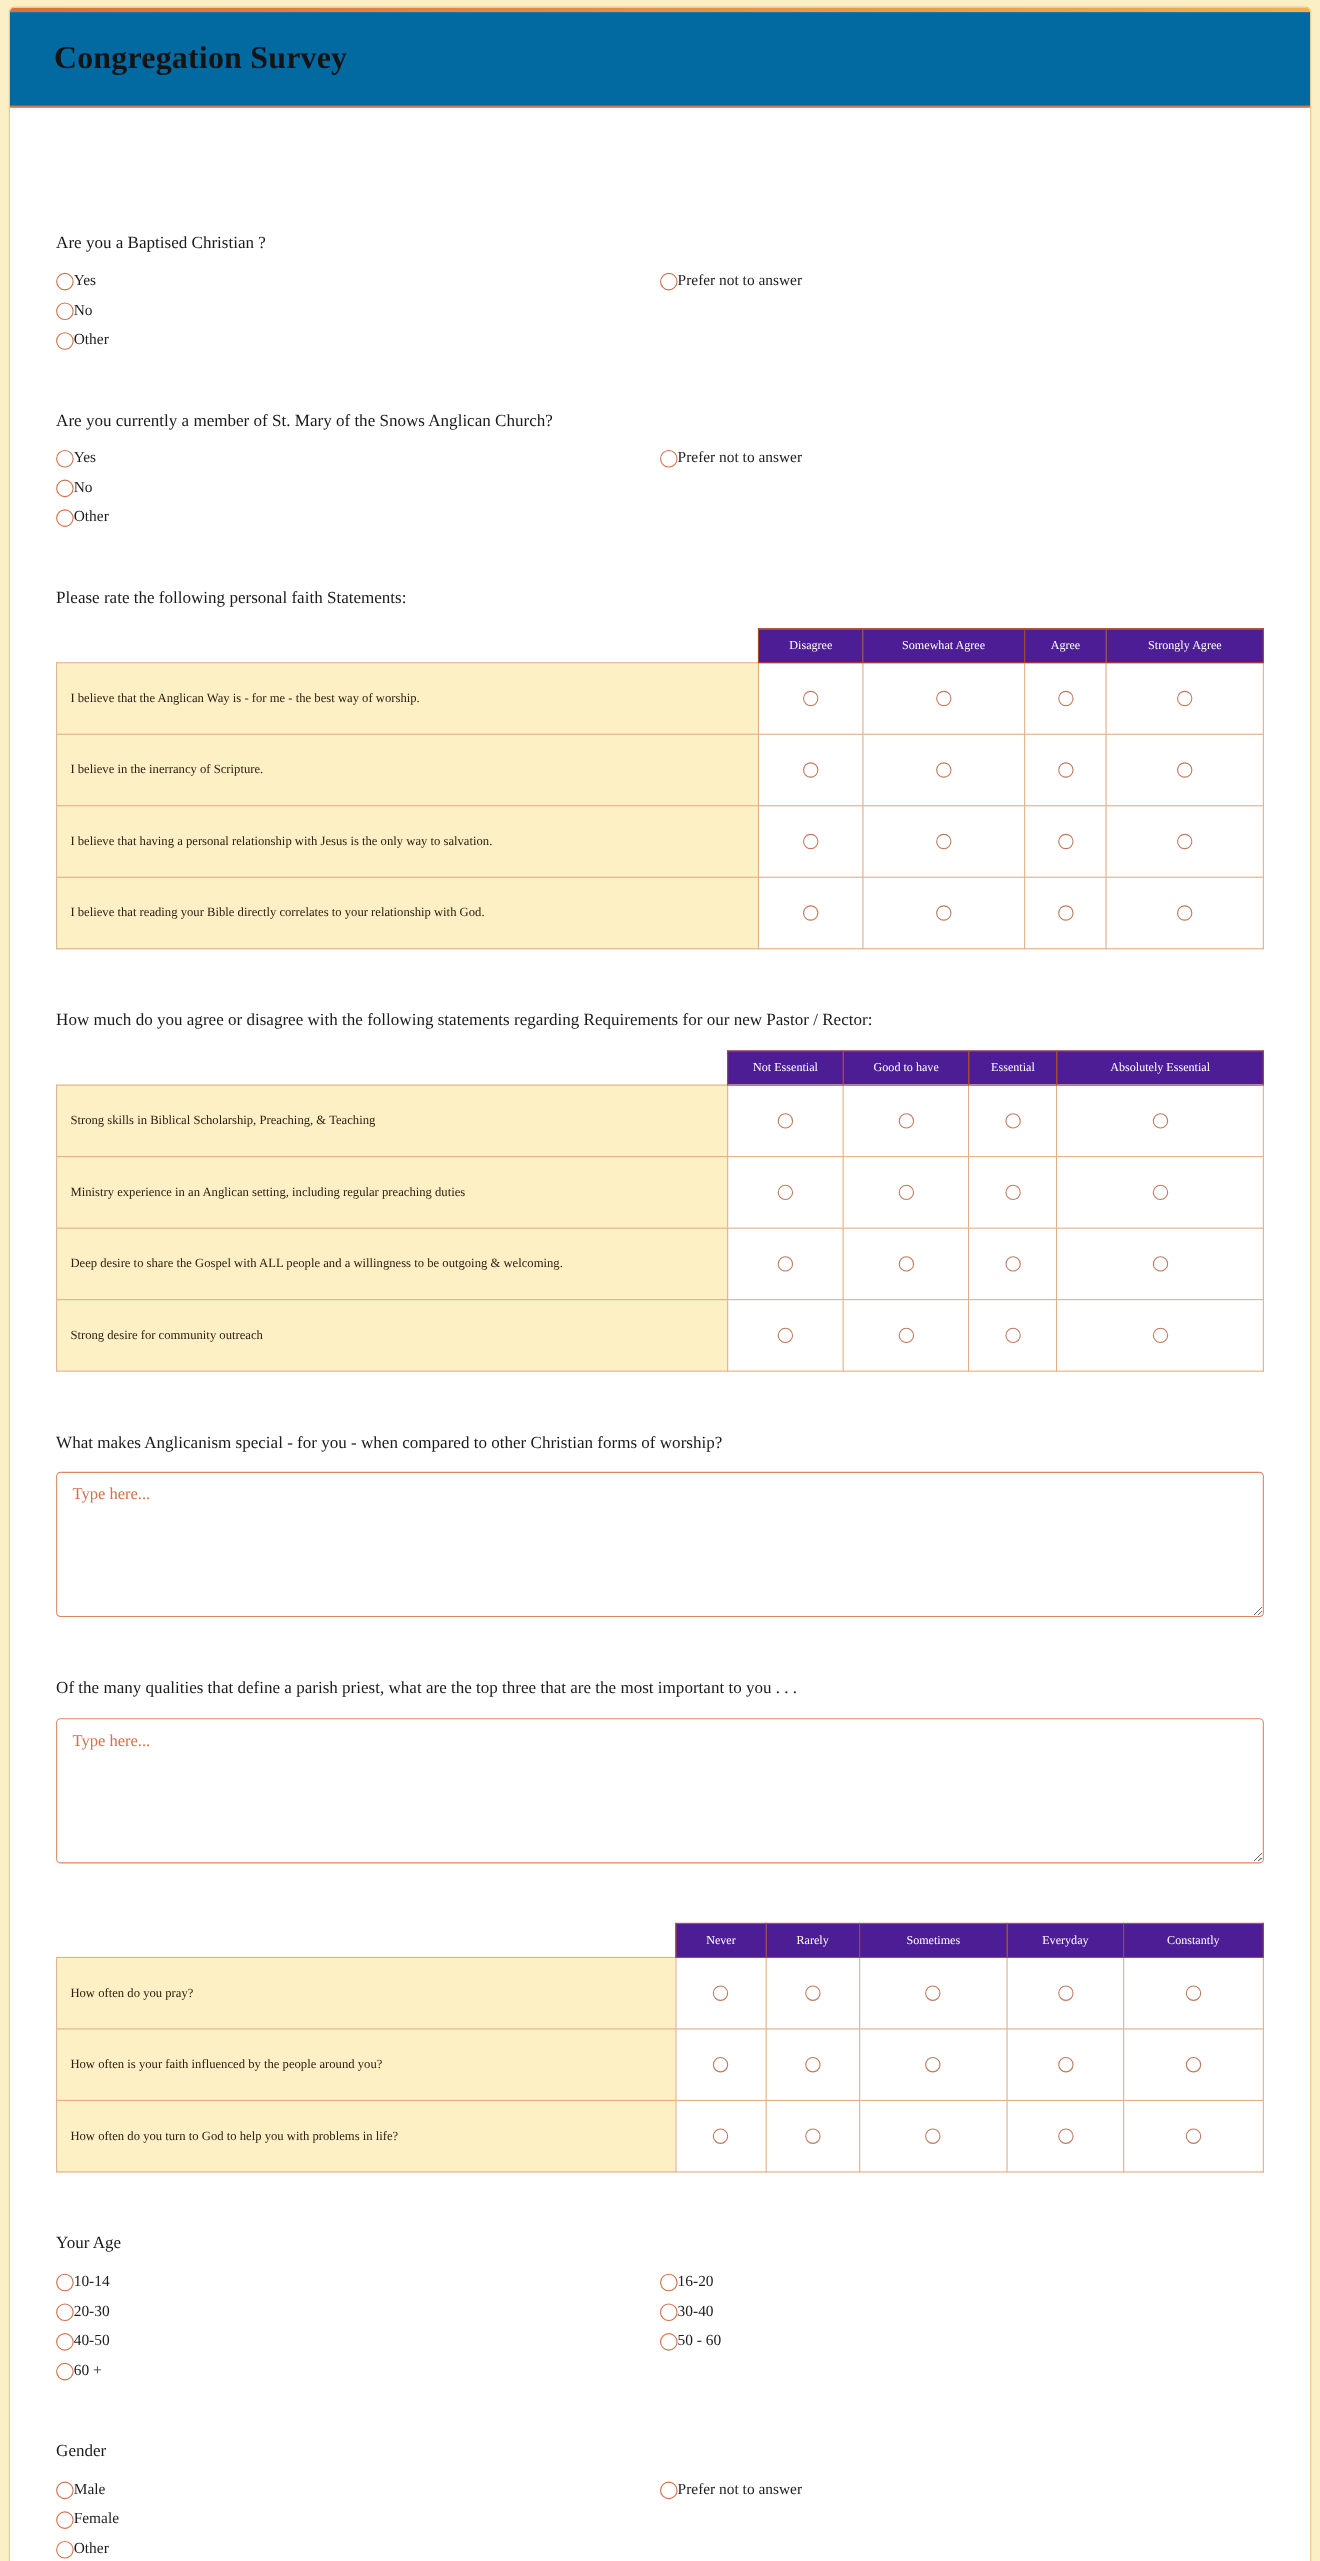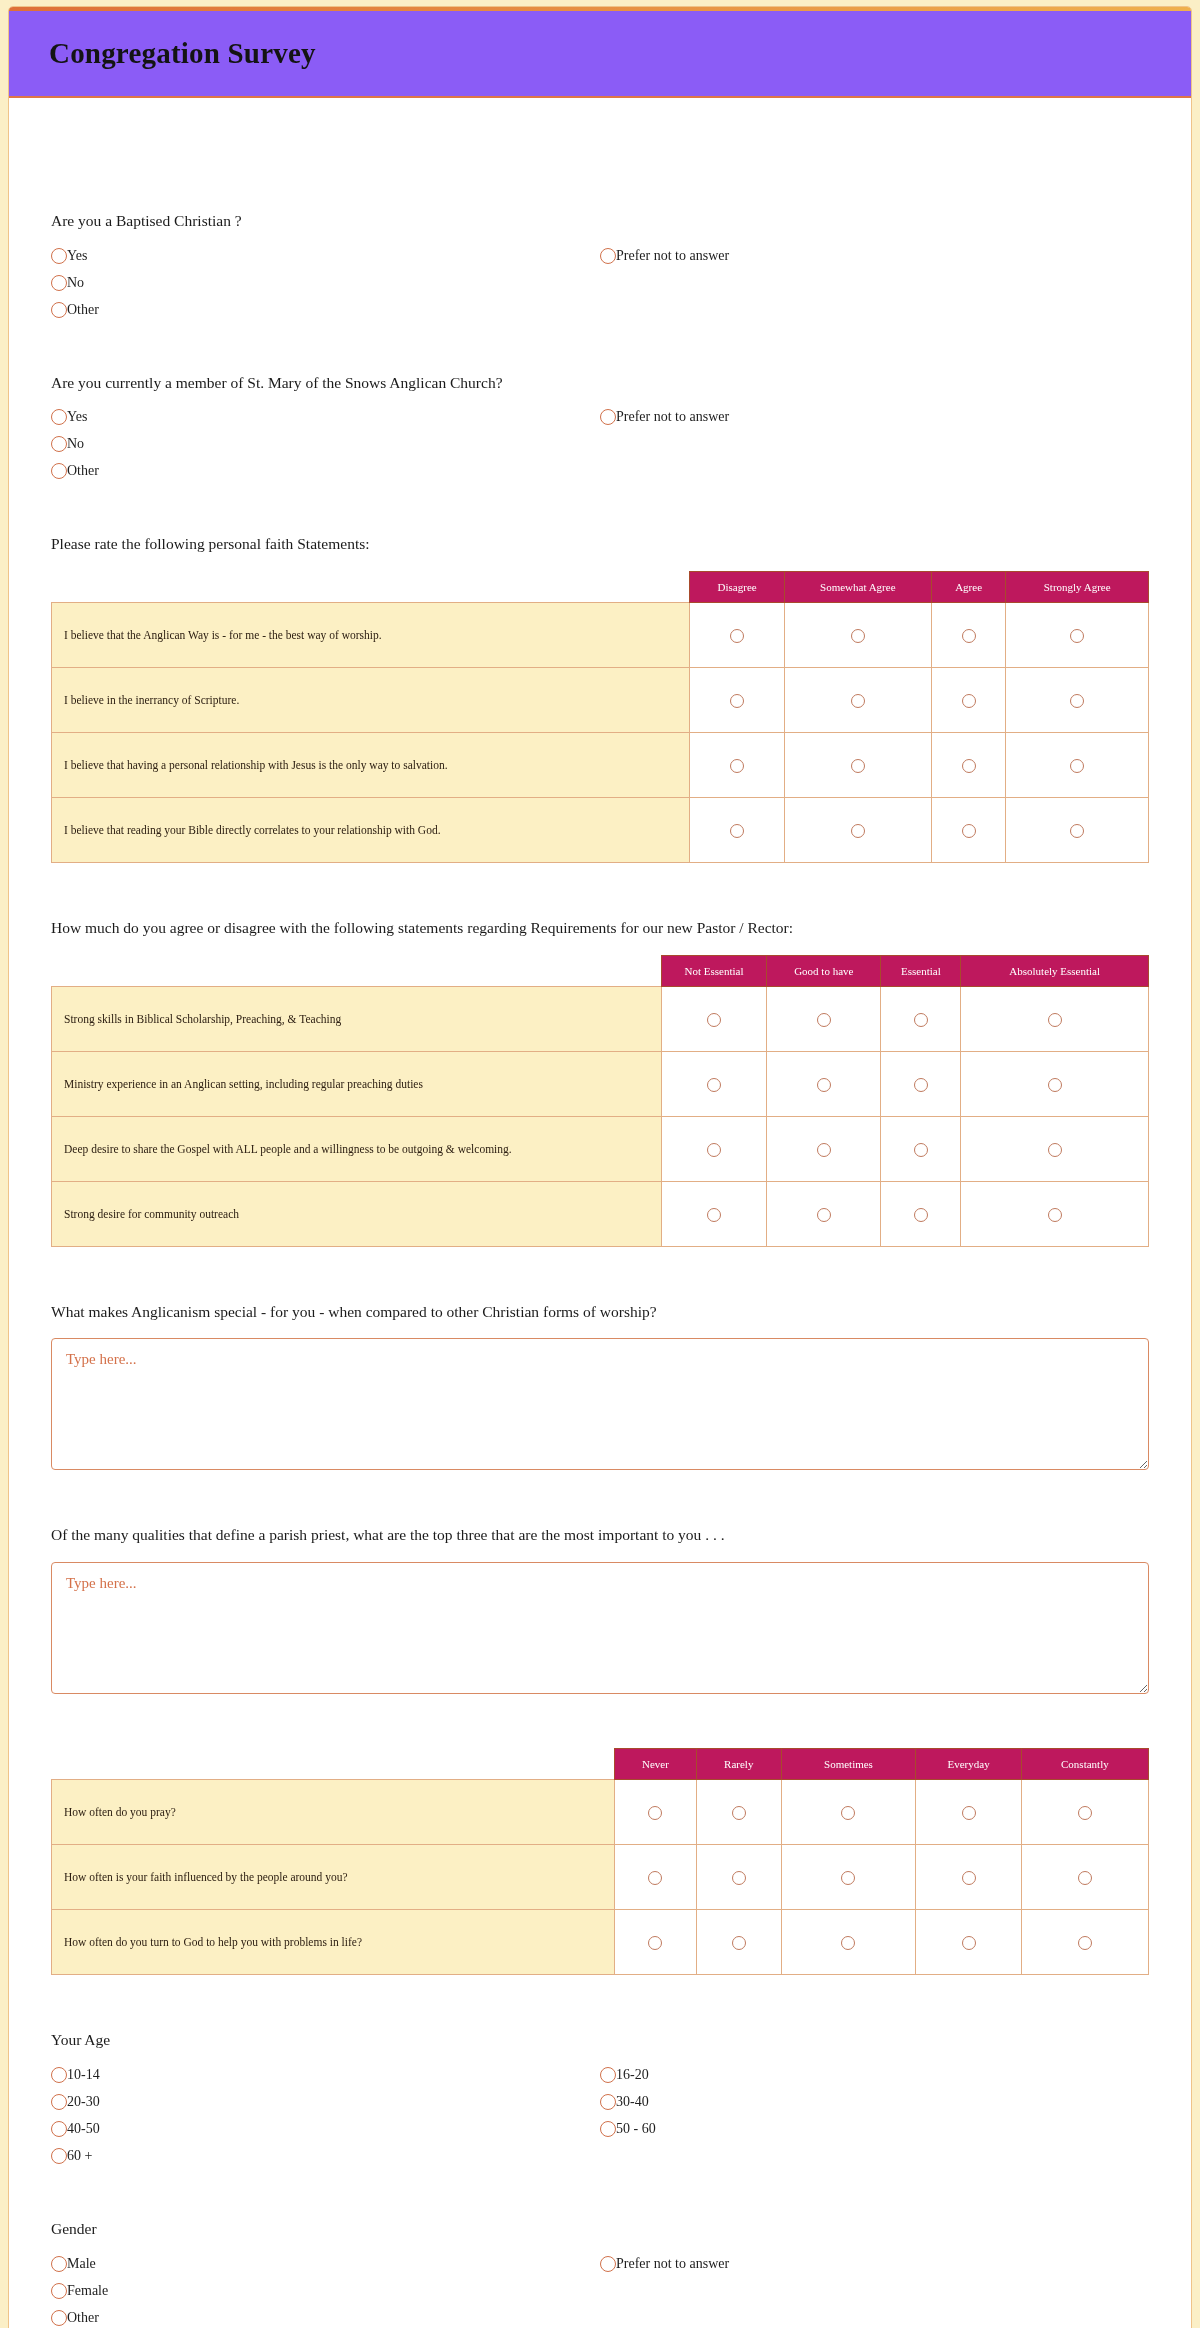--- a/index.html
+++ b/index.html
@@ -11,42 +11,42 @@
   }
   .frame {
     margin:6px 8px 12px;
     background:#fff;
     border:1px solid #EFC389;
     border-radius:5px;
     overflow:hidden;
   }
   .frame-top { height:4px; background:linear-gradient(90deg,#DE7038,#EFB04E); }
   .survey-header {
-    background:#8b5cf6;
+    background:#0369a1;
     padding:26px 40px 26px;
     border-bottom:2px solid #DE7547;
     font-family:Liberation Serif, serif;
   }
   .survey-title { font-size:29px; font-weight:bold; color:#141414; letter-spacing:.2px; }
   .card-body { background:#fff; padding:58px 42px 50px; }
   .intro p { font-size:14.5px; margin-bottom:15px; line-height:1.45; color:#1d1d1d; }
   .question { margin-top:54px; }
   .q-label { font-size:15.5px; color:#1b1b1b; margin-bottom:16px; line-height:1.4; }
   .options-grid { display:flex; }
   .opt-col { width:50%; display:flex; flex-direction:column; gap:11px; }
   .opt { display:flex; align-items:center; cursor:pointer; }
   .radio {
     width:16px; height:16px; flex:none;
     border:1.5px solid #D0714B; border-radius:50%; background:#fff;
   }
   .opt-label { font-size:14px; color:#1d1d1d; }
   .matrix { width:100%; border-collapse:collapse; table-layout:fixed; margin-top:4px; }
   .matrix th.corner { border:none; background:transparent; }
   .matrix th {
-    background:#be185d; color:#FFFFFF; font-weight:normal;
+    background:#4c1d95; color:#FFFFFF; font-weight:normal;
     font-size:11px; padding:9px 4px; border:1px solid #A84A2C; text-align:center;
   }
   .matrix td { border:1px solid #E2AE85; }
   .matrix td.rowlabel { background:#FCF0C4; font-size:11.5px; color:#2E2013; padding:26px 12px; }
   .matrix td.cell { background:#fff; text-align:center; padding:8px 0; }
   .radio.sm { width:14px; height:14px; border-color:#C07A5E; display:inline-block; vertical-align:middle; }
   textarea.openq {
     width:100%; height:132px; display:block;
     border:1px solid #D98A63; border-radius:4px;
     padding:12px 14px; font-family:inherit; font-size:15px; color:#333;

